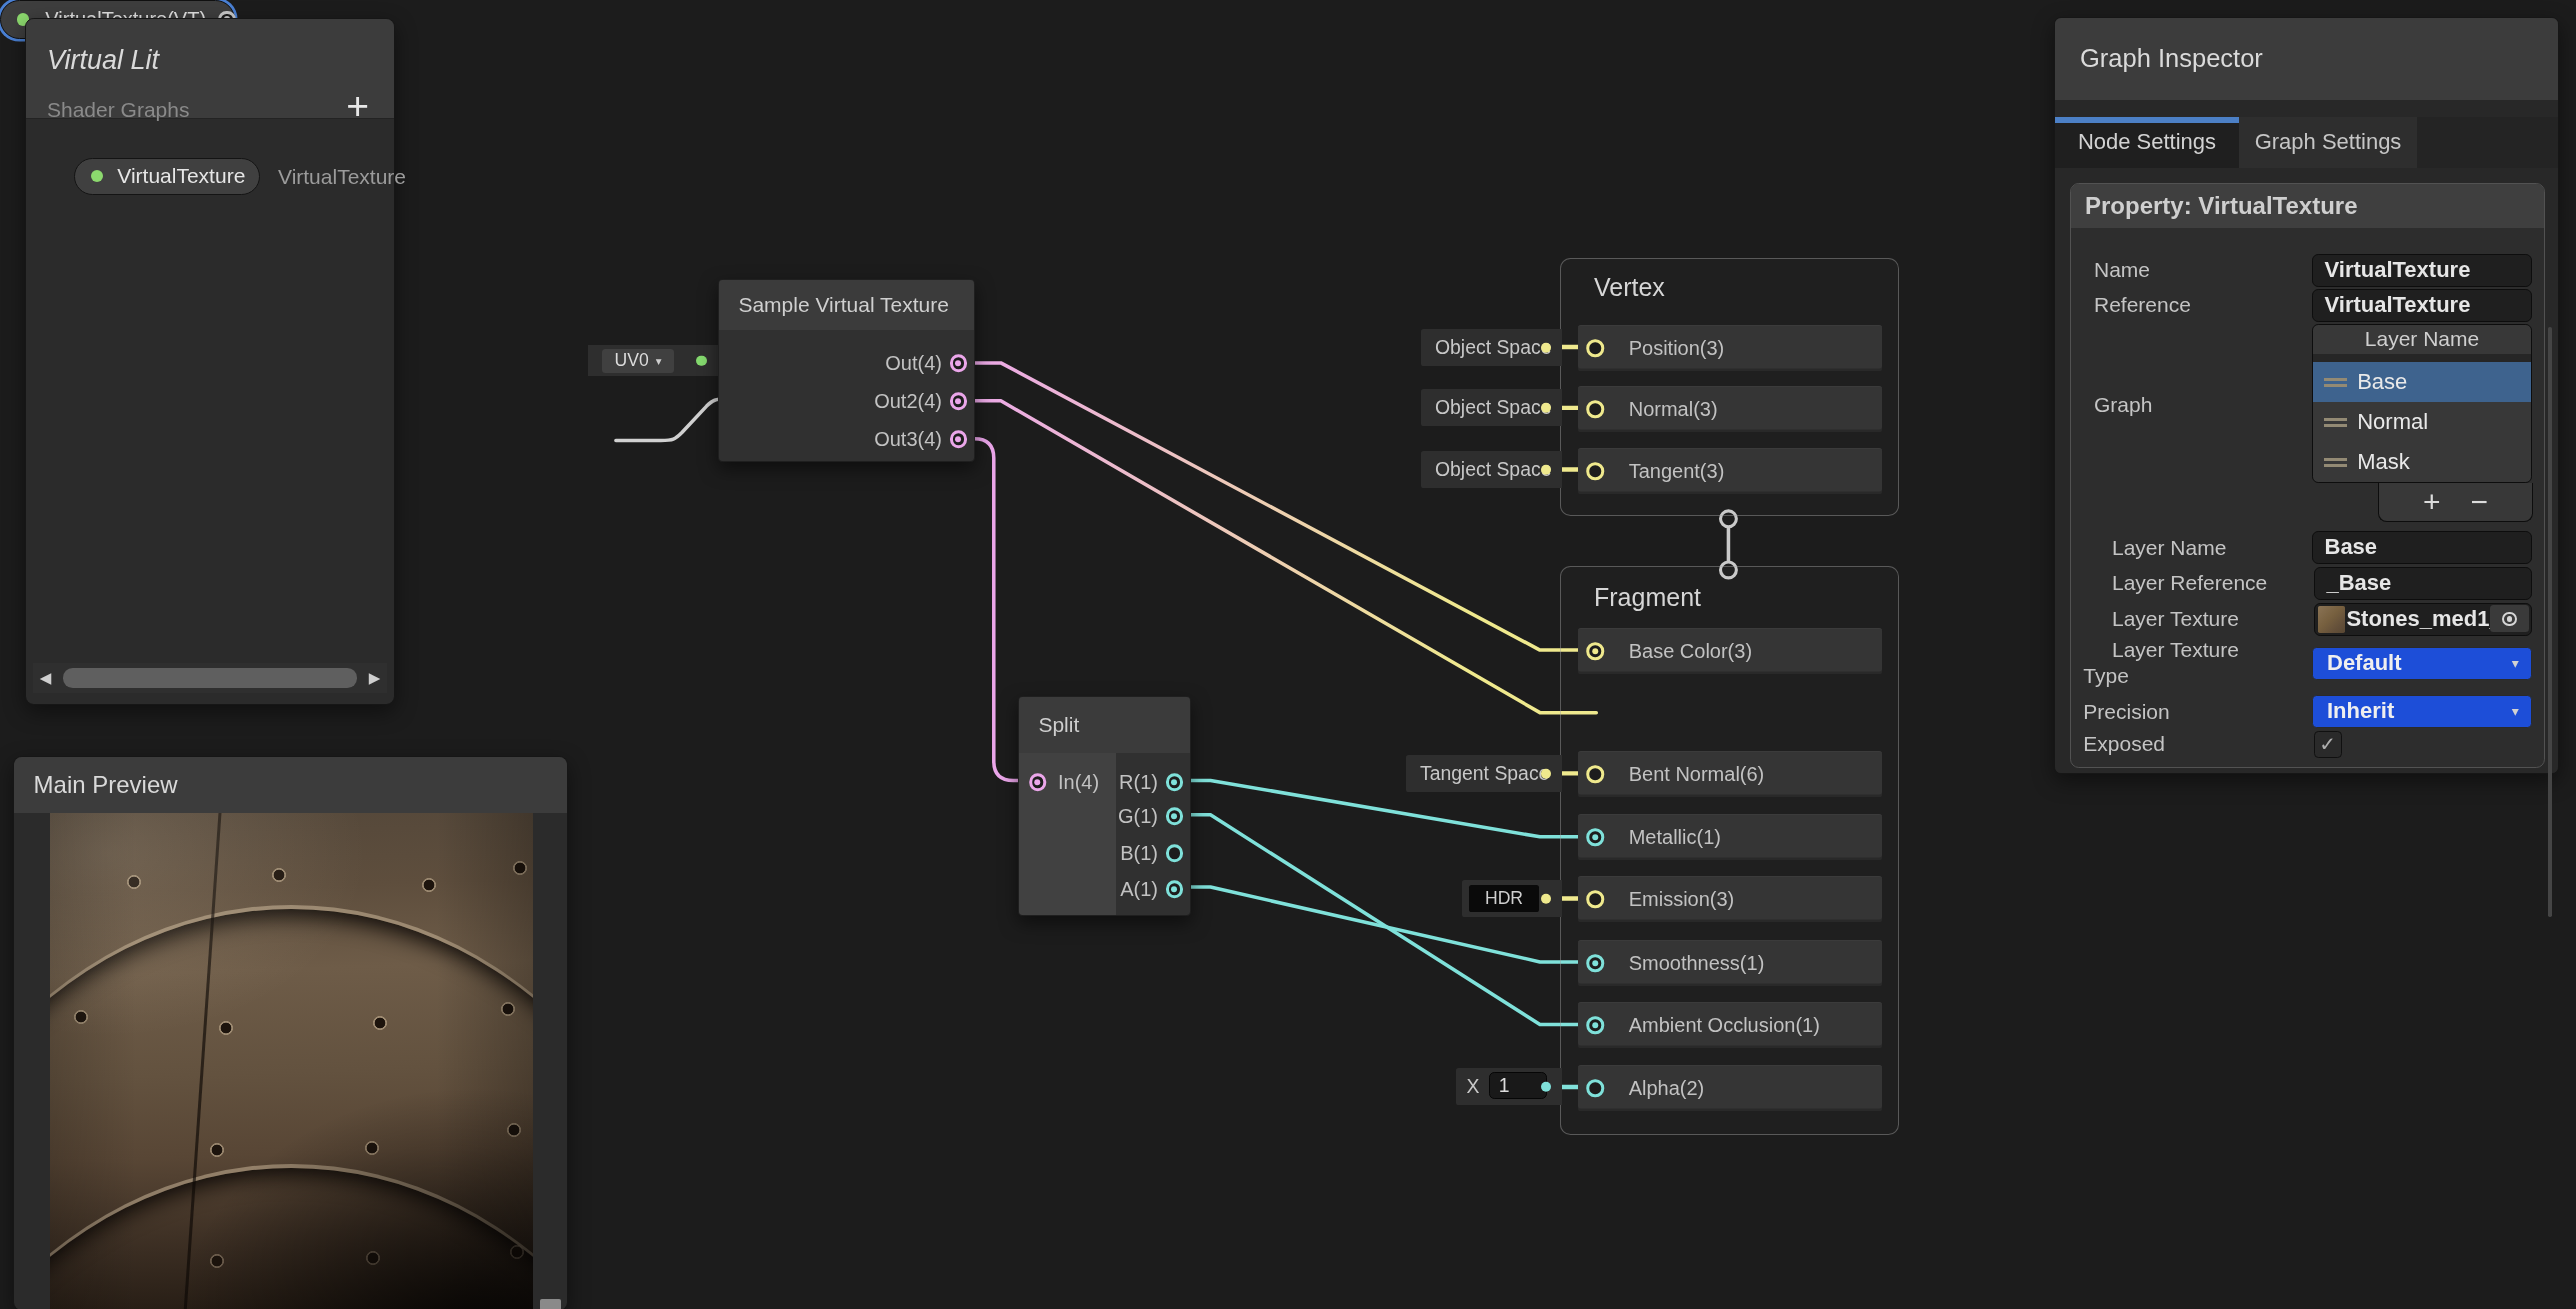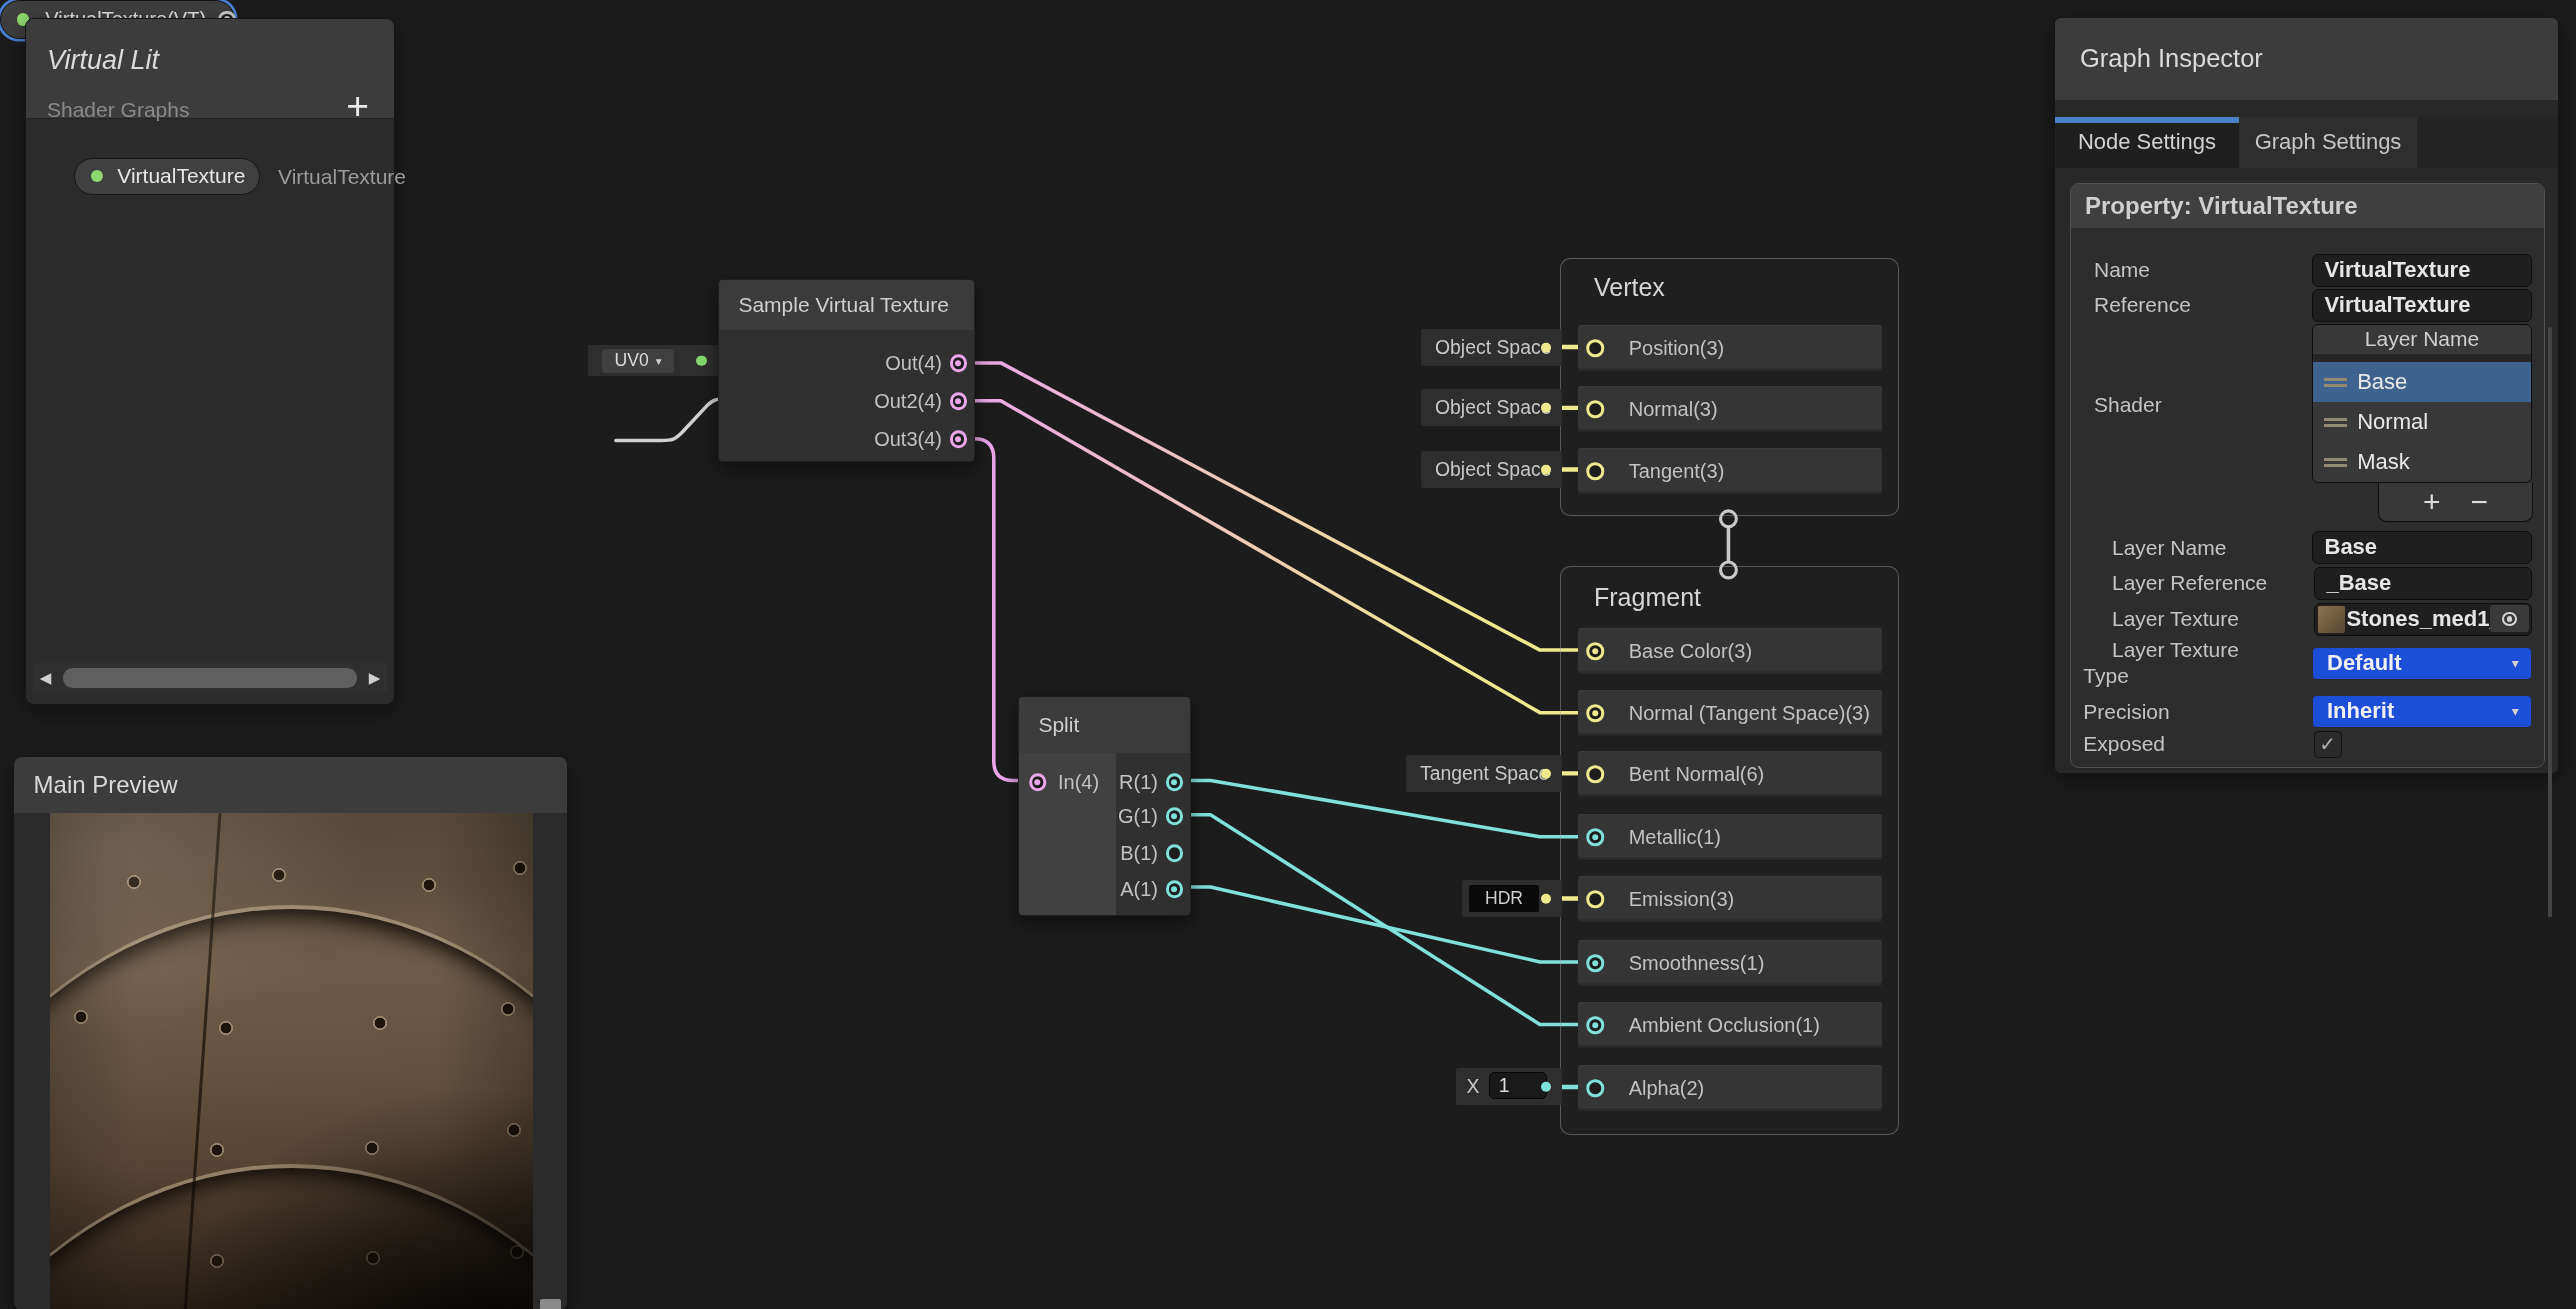--- a/index.html
+++ b/index.html
@@ -349,26 +349,20 @@
   </div>
 
   <div id="fragment-stack" class="stack z2">
     <span class="stack-title" style="top:16px;">Fragment</span>
     <div class="stack-row" style="top:61px;">
       <span class="port py">
           <span class="pdot"></span>
         </span>
       <span class="port-label">Base Color(3)</span>
     </div>
-    <div class="stack-row" style="top:123px;">
-      <span class="port py">
-          <span class="pdot"></span>
-        </span>
-      <span class="port-label">Normal (Tangent Space)(3)</span>
-    </div>
     <div class="stack-row" style="top:184px;">
       <span class="port py"></span>
       <span class="port-label">Bent Normal(6)</span>
     </div>
     <div class="stack-row" style="top:247px;">
       <span class="port pc">
           <span class="pdot"></span>
         </span>
       <span class="port-label">Metallic(1)</span>
     </div>
@@ -426,21 +420,21 @@
         <span class="f-label" style="left:23px;top:86px;">Name</span>
         <div class="f-input" style="top:70px;">
           <span>VirtualTexture</span>
         </div>
 
         <span class="f-label" style="left:23px;top:121px;">Reference</span>
         <div class="f-input" style="top:105px;">
           <span>VirtualTexture</span>
         </div>
 
-        <span class="f-label" style="left:23px;top:221px;">Shader</span>
+        <span class="f-label" style="left:23px;top:221px;">Graph</span>
         <div id="layers-list">
           <div id="layers-header">Layer Name</div>
           <div id="layers-gap"></div>
           <div class="layer-row selected">
             <span class="handle"></span>
             <span class="lr-label">Base</span>
           </div>
           <div class="layer-row">
             <span class="handle"></span>
             <span class="lr-label">Normal</span>

